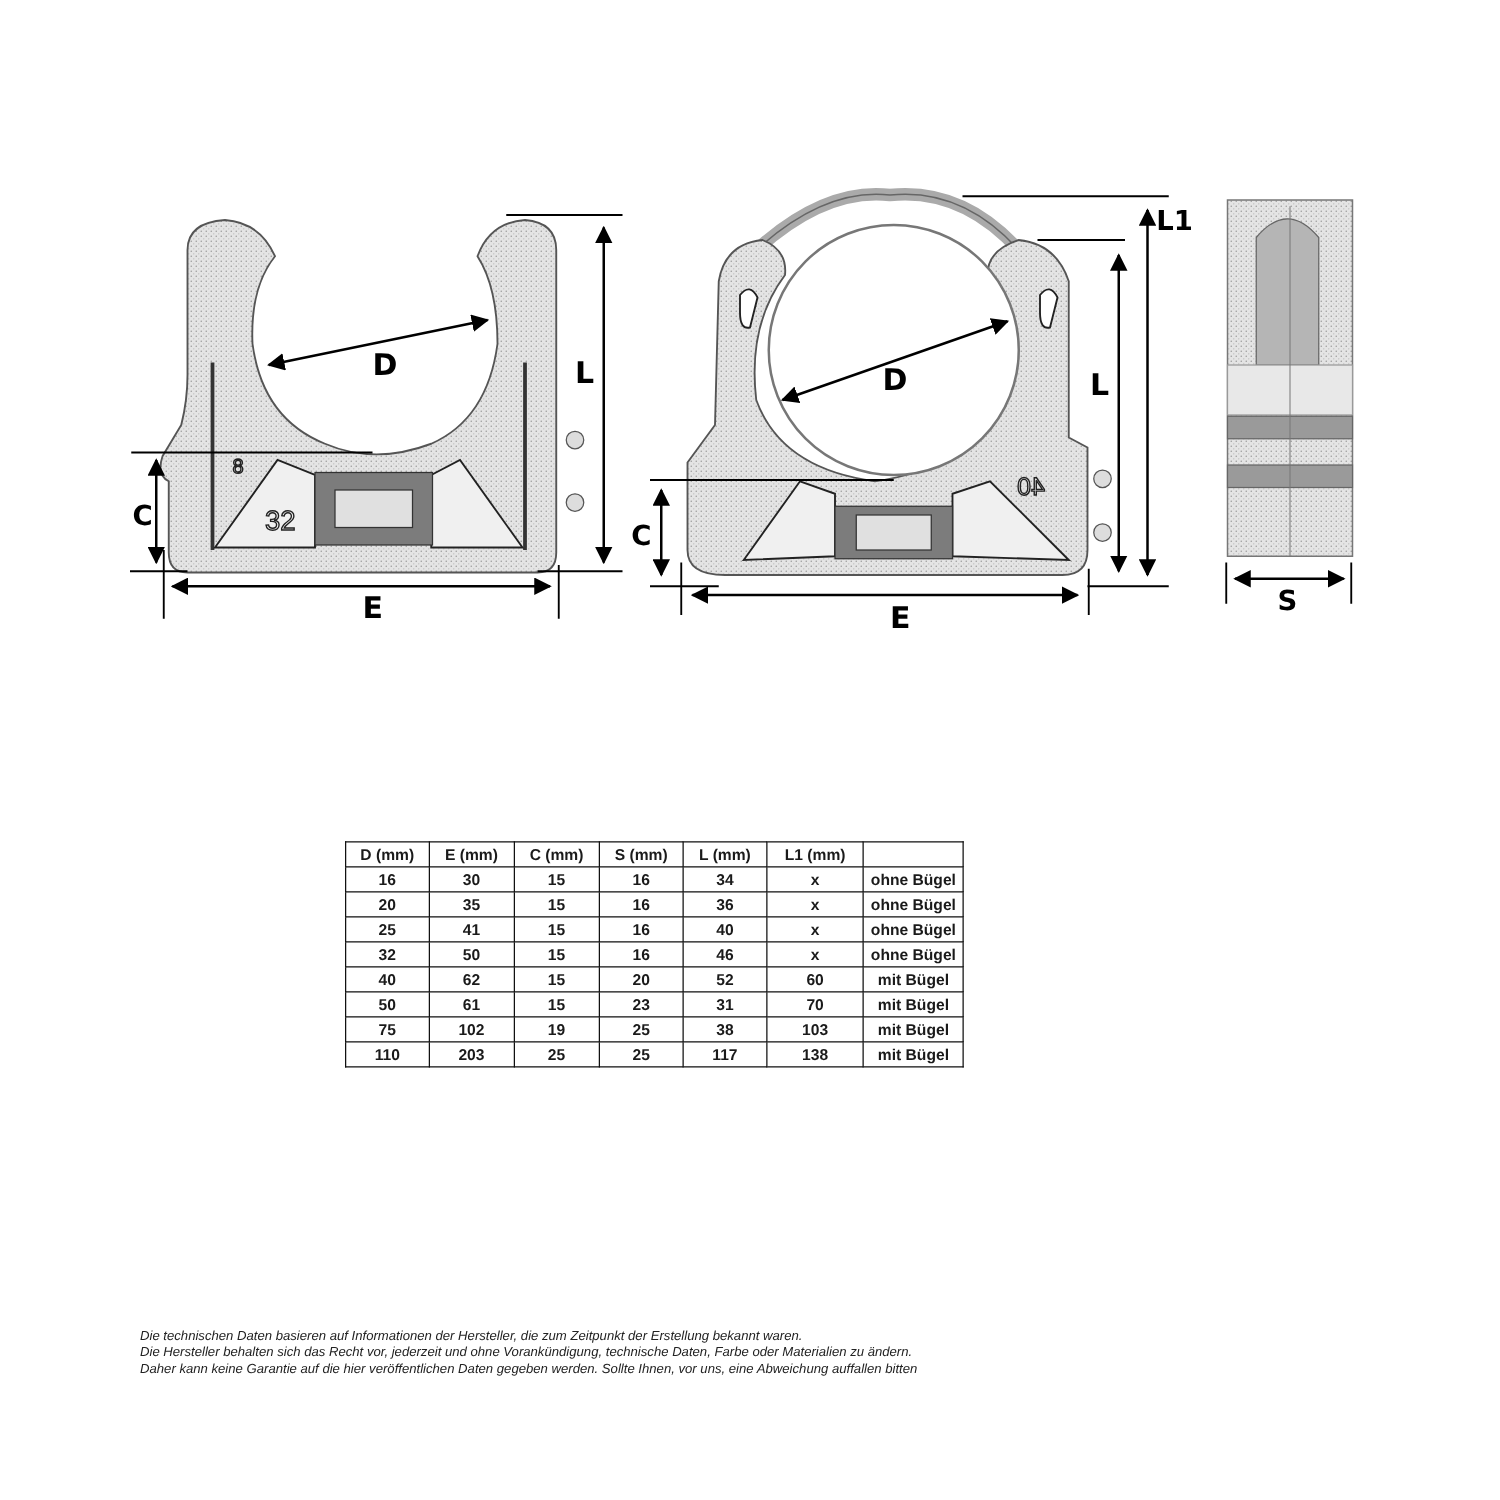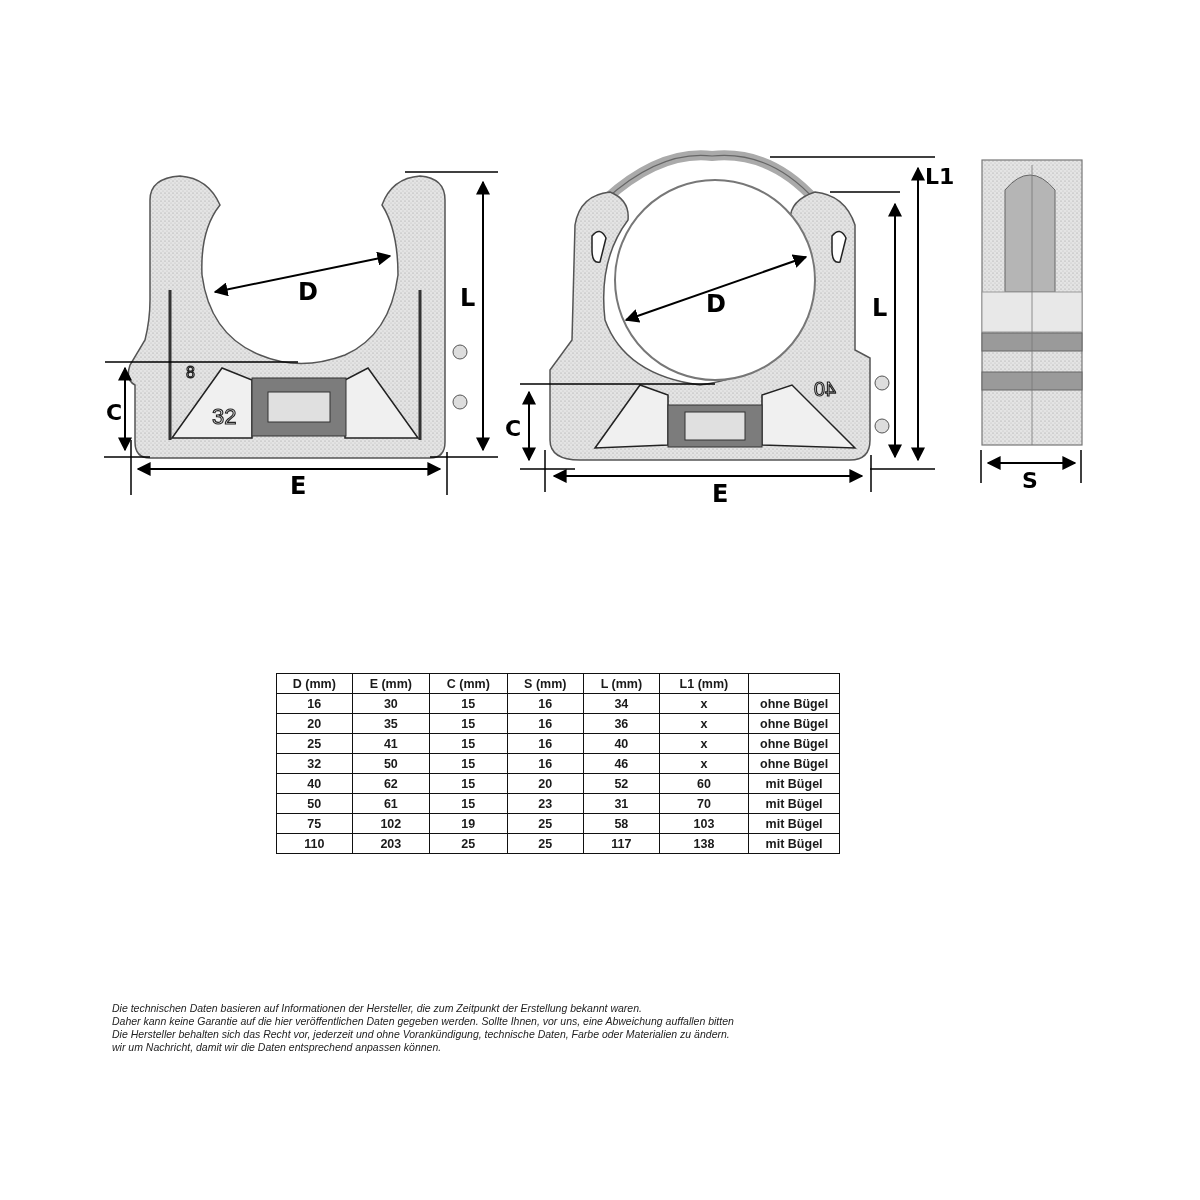--- a/index.html
+++ b/index.html
@@ -1,30 +1,30 @@
 <!DOCTYPE html>
 <html><head>
 <meta charset="utf-8">
 <style>
   html, body { margin:0; padding:0; background:#ffffff; }
   body { width:1200px; height:1200px; position:relative; overflow:hidden; font-family:"DejaVu Sans", sans-serif; }
   .drawing { position:absolute; left:0; top:0; width:1200px; height:560px; }
   .dimlabel { font-family:"DejaVu Sans", sans-serif; font-weight:bold; fill:#000; }
   .emboss { font-family:"Liberation Sans", sans-serif; fill:none; stroke:#222; stroke-width:1.1; }
   table.spec {
-    position:absolute; left:276px; top:673px; width:564px;
+    position:absolute; left:276px; top:673px; width:495px;
     border-collapse:collapse; font-family:"Liberation Sans", sans-serif;
     font-size:12.5px; font-weight:bold; color:#1a1a1a;
   }
   table.spec td, table.spec th {
     border:1px solid #111; height:19px; padding:0; text-align:center; font-weight:bold;
   }
   table.spec th { font-weight:bold; }
   .footnote {
-    position:absolute; left:112px; top:1002px; width:700px;
+    position:absolute; left:112px; top:1063px; width:700px;
     font-family:"Liberation Sans", sans-serif; font-style:italic; font-size:10.5px;
     line-height:13px; color:#222;
   }
   .footnote div { white-space:nowrap; }
 </style>
 </head>
 <body>
 
 <svg class="drawing" viewBox="0 0 1200 560" width="1200" height="560">
   <defs>
@@ -191,34 +191,33 @@
         <td>23</td>
         <td>31</td>
         <td>70</td>
         <td>mit Bügel</td>
       </tr>
     <tr>
         <td>75</td>
         <td>102</td>
         <td>19</td>
         <td>25</td>
-        <td>58</td>
+        <td>38</td>
         <td>103</td>
         <td>mit Bügel</td>
       </tr>
     <tr>
         <td>110</td>
         <td>203</td>
         <td>25</td>
         <td>25</td>
         <td>117</td>
         <td>138</td>
         <td>mit Bügel</td>
       </tr>
   </tbody>
 </table>
 
 <div class="footnote">
   <div>Die technischen Daten basieren auf Informationen der Hersteller, die zum Zeitpunkt der Erstellung bekannt waren.</div>
+  <div>Die Hersteller behalten sich das Recht vor, jederzeit und ohne Vorankündigung, technische Daten, Farbe oder Materialien zu ändern.</div>
   <div>Daher kann keine Garantie auf die hier veröffentlichen Daten gegeben werden. Sollte Ihnen, vor uns, eine Abweichung auffallen bitten</div>
-  <div>Die Hersteller behalten sich das Recht vor, jederzeit und ohne Vorankündigung, technische Daten, Farbe oder Materialien zu ändern.</div>
-  <div>wir um Nachricht, damit wir die Daten entsprechend anpassen können.</div>
 </div>
 
 </body></html>

